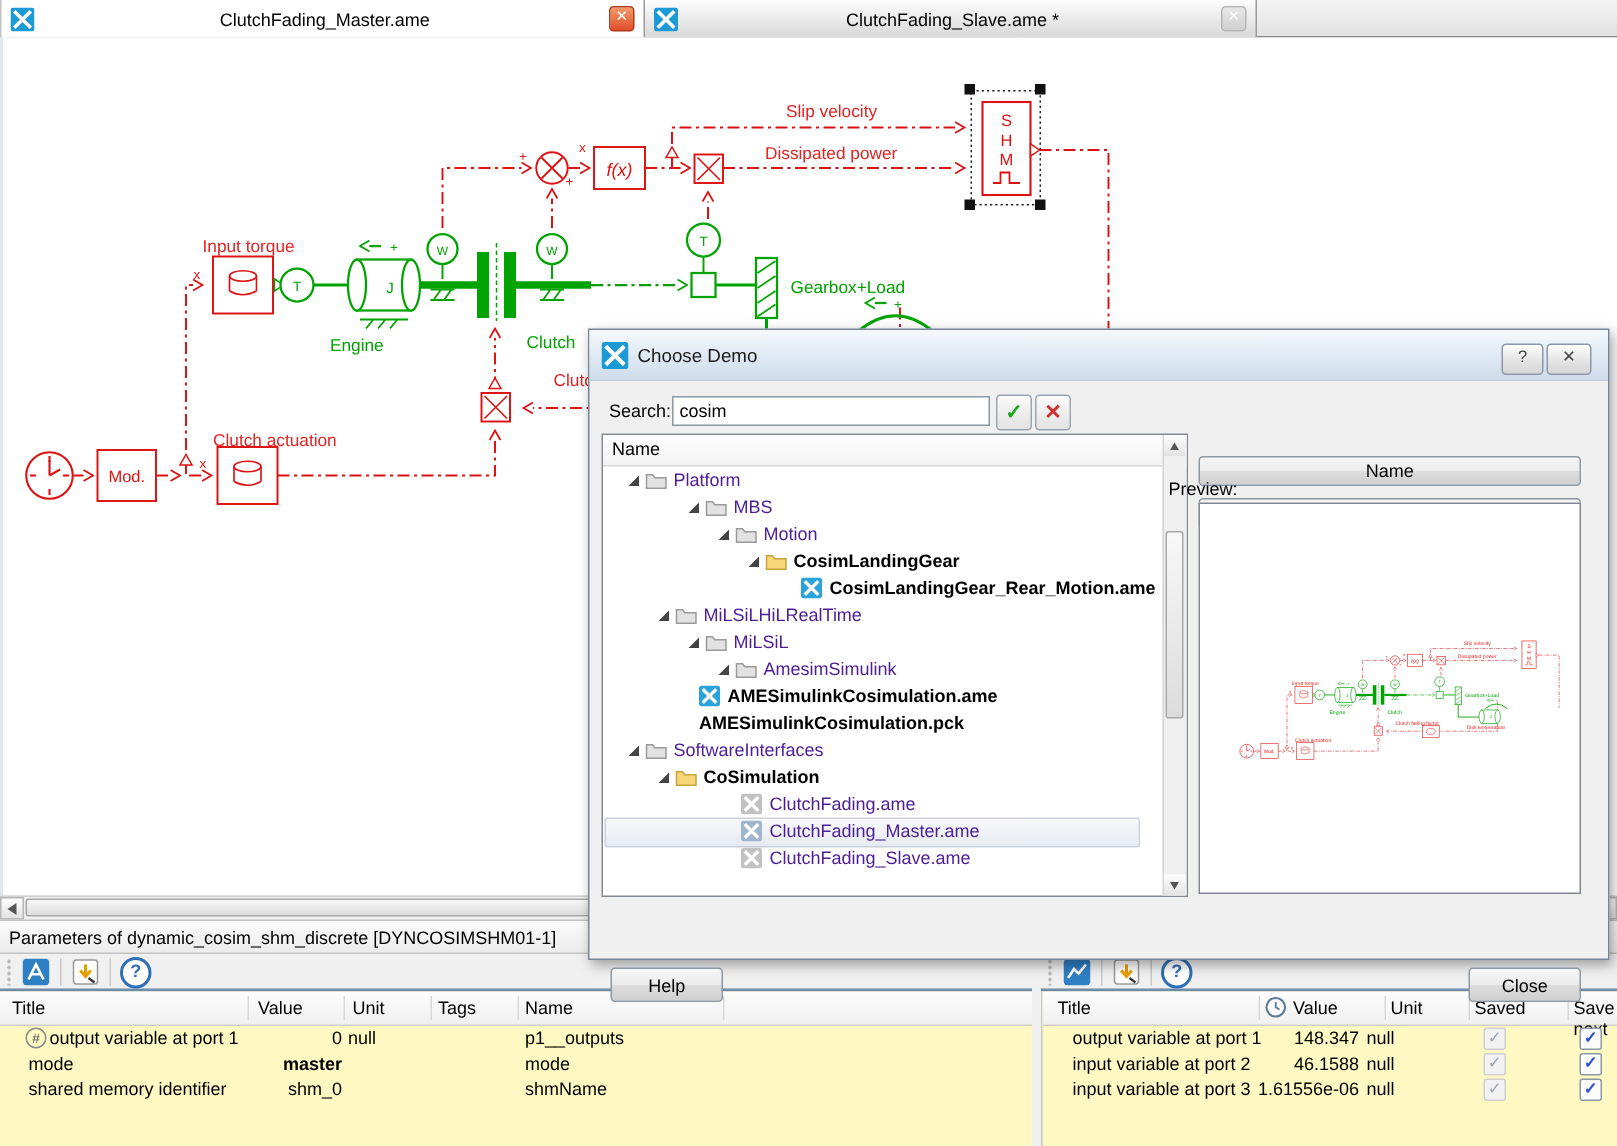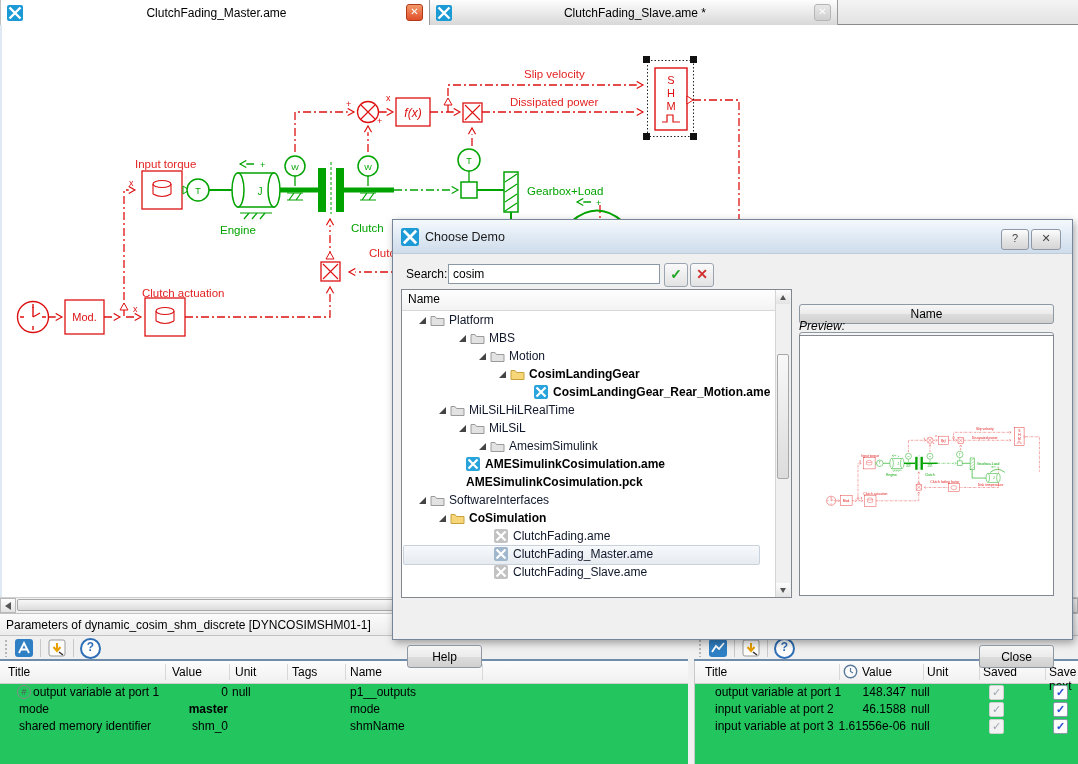--- a/index.html
+++ b/index.html
@@ -30,21 +30,21 @@
   #statusbar{left:0;top:613px;width:1078px;height:23px;background:linear-gradient(#fbfbfb,#ececec);
     border-top:1px solid #c2c2c2;border-bottom:1px solid #c2c2c2;line-height:22px;padding-left:6px;font-size:12px;}
   .toolbar{top:637px;height:24px;background:#f0f0f0;border-bottom:2px solid #6f8cab;display:flex;align-items:center;gap:6px;padding-left:4px;}
   #toolbarL{left:0;width:688px;} #toolbarR{left:694px;width:384px;}
   .grip{width:4px;height:18px;background-image:radial-gradient(#b5b5b5 1px,transparent 1.2px);background-size:4px 4px;}
   .tbico{width:20px;height:20px;display:flex;align-items:center;justify-content:center;}
   .helpico{width:17px;height:17px;border:2px solid #2f6fb5;border-radius:50%;background:#fff;color:#2f6fb5;
     font-weight:bold;font-size:12px;line-height:14px;text-align:center;}
   .vsep{width:1px;height:18px;background:#c8c8c8;}
   
-  .ptable{top:661px;height:103px;background:#22c55e;overflow:hidden;}
+  .ptable{top:661px;height:103px;background:#fef9c3;overflow:hidden;}
   #tableL{left:0;width:688px;} #tableR{left:694px;width:384px;border-left:1px solid #c8c8c8;}
   .thead{position:relative;height:22px;background:linear-gradient(#fdfdfd,#f0f0f0);border-bottom:1px solid #cfcfcf;}
   .thead span{position:absolute;top:4px;font-size:12px;}
   .hsep{position:absolute;top:3px;width:1px;height:16px;background:#d8d8d8;}
   .trow{position:relative;height:17px;}
   .trow span{position:absolute;top:1px;white-space:nowrap;}
   .valcell{text-align:right;}
   .b{font-weight:bold;}
   .hashico{position:absolute;left:17px;top:1px;width:12px;height:12px;border:1px solid #8a8a8a;border-radius:50%;
     font-size:9px;line-height:12px;text-align:center;color:#555;}
@@ -65,31 +65,31 @@
   .sq-btn{position:absolute;top:43px;width:22px;height:22px;border:1px solid #9aa5b1;border-radius:3px;
     background:linear-gradient(#fafafa,#e2e2e2);text-align:center;font-size:14px;line-height:20px;font-weight:bold;}
   .w7btn{position:absolute;border:1px solid #8e98a3;border-radius:3px;font-size:12px;text-align:center;
     background:linear-gradient(#f6f6f6,#ebebeb 50%,#dddddd 50%,#d0d0d0);margin-top:41px;}
   
   #tree{left:8px;top:69px;width:391px;height:309px;background:#fff;border:1px solid #828790;}
   #tree-head{height:18px;border-bottom:1px solid #d8d8d8;background:linear-gradient(#fefefe,#f3f3f3);
     padding:2px 0 0 6px;font-size:12px;}
   .trw{height:18px;display:flex;align-items:center;white-space:nowrap;font-size:12px;position:relative;}
   .trw .lab{margin-left:4px;}
-  .gray{color:#0f172a;} .bold{color:#000;font-weight:bold;}
+  .gray{color:#4c1d95;} .bold{color:#000;font-weight:bold;}
   .exp{width:16px;height:16px;flex:0 0 16px;display:flex;align-items:center;justify-content:center;}
   .fic{width:15px;height:14px;flex:0 0 15px;}
   .L0{padding-left:12px}.L1{padding-left:32px}.L2{padding-left:52px}.L3{padding-left:72px}
   .L4{padding-left:92px}.L5{padding-left:64px}.L6{padding-left:132px}
   .selrow{position:absolute;left:1px;right:16px;top:0;height:18px;border:1px solid #c9d2dc;border-radius:2px;
     background:linear-gradient(#f7f9fb,#e6ebf1);z-index:0;}
   .trw>*{z-index:1}
   #tree-scroll{position:absolute;right:0;top:0;width:15px;height:307px;background:#f0f0f0;border-left:1px solid #d5d5d5;}
   
-  #preview-label{left:406px;top:99px;font-style:italic;}
+  #preview-label{left:386px;top:99px;}
   #preview-box{left:406px;top:115px;width:255px;height:261px;background:#fff;border:1px solid #828790;}
 </style>
 </head>
 <body>
 
 <div id="tabbar" class="abs">
   <div class="tab active abs">
     <svg class="ameico" viewBox="0 0 16 16">
         <rect width="16" height="16" rx="2" fill="#1c9ad6"></rect>
         <path d="M2.5,2.5 L13.5,13.5 M13.5,2.5 L2.5,13.5" stroke="#fff" stroke-width="2.4"></path>

